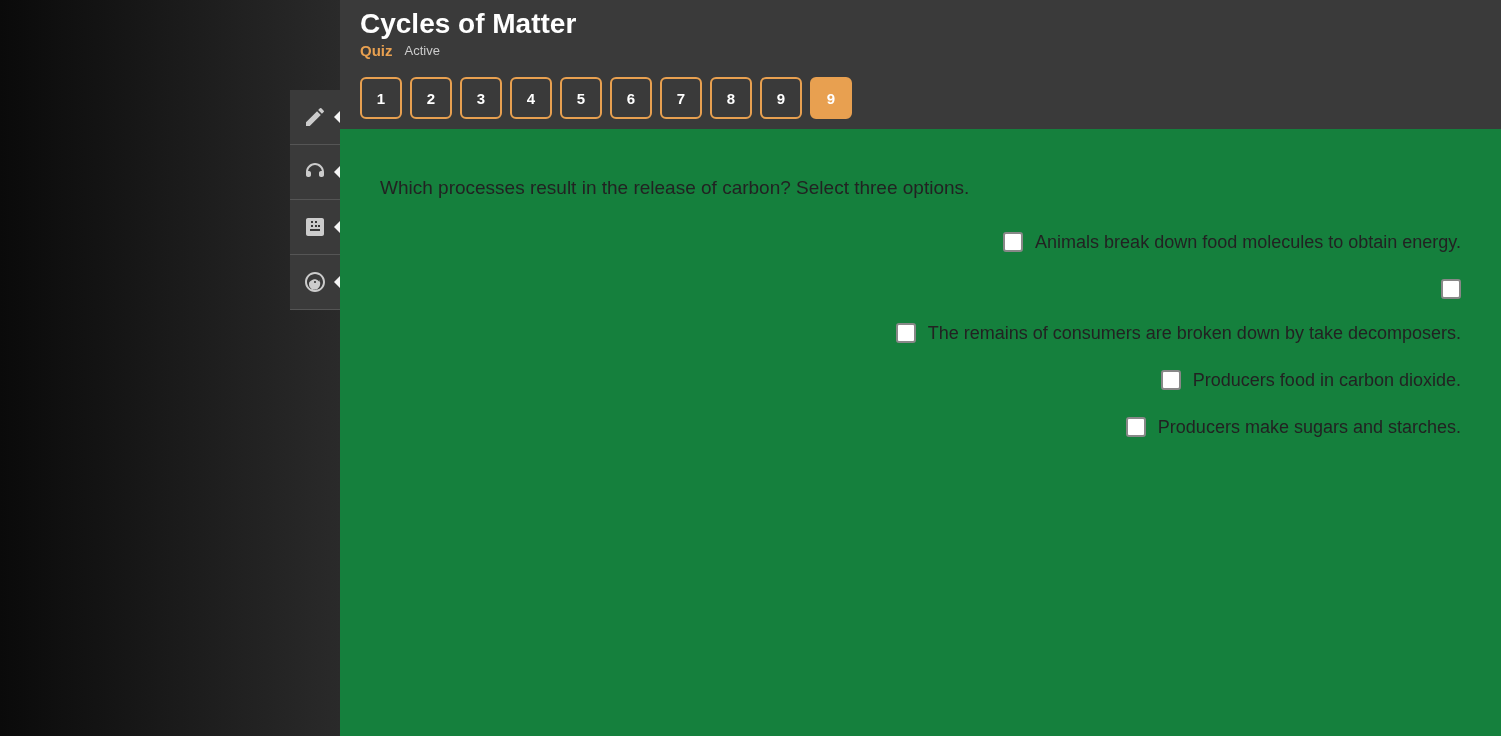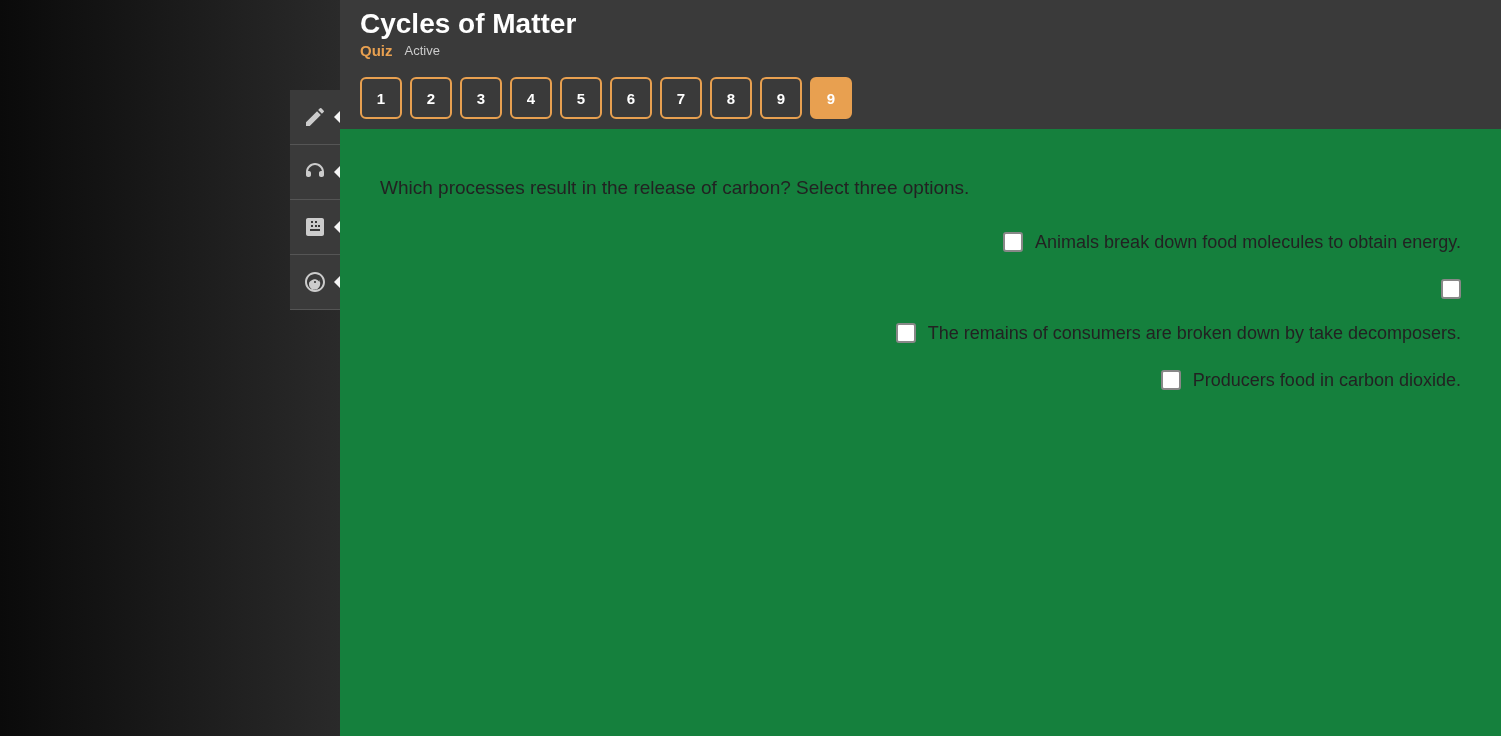--- a/index.html
+++ b/index.html
@@ -235,15 +235,19 @@
           <div class="checkbox"></div>
         </div>
         <div class="option-row">
           <div class="checkbox"></div>
           <span class="option-text">The remains of consumers are broken down by take decomposers.</span>
         </div>
         <div class="option-row">
           <div class="checkbox"></div>
           <span class="option-text">Producers food in carbon dioxide.</span>
         </div>
+        <div class="option-row">
+          <div class="checkbox"></div>
+          <span class="option-text">Producers make sugars and starches.</span>
+        </div>
       </div>
   </div>
 </div>
 
 </body></html>

